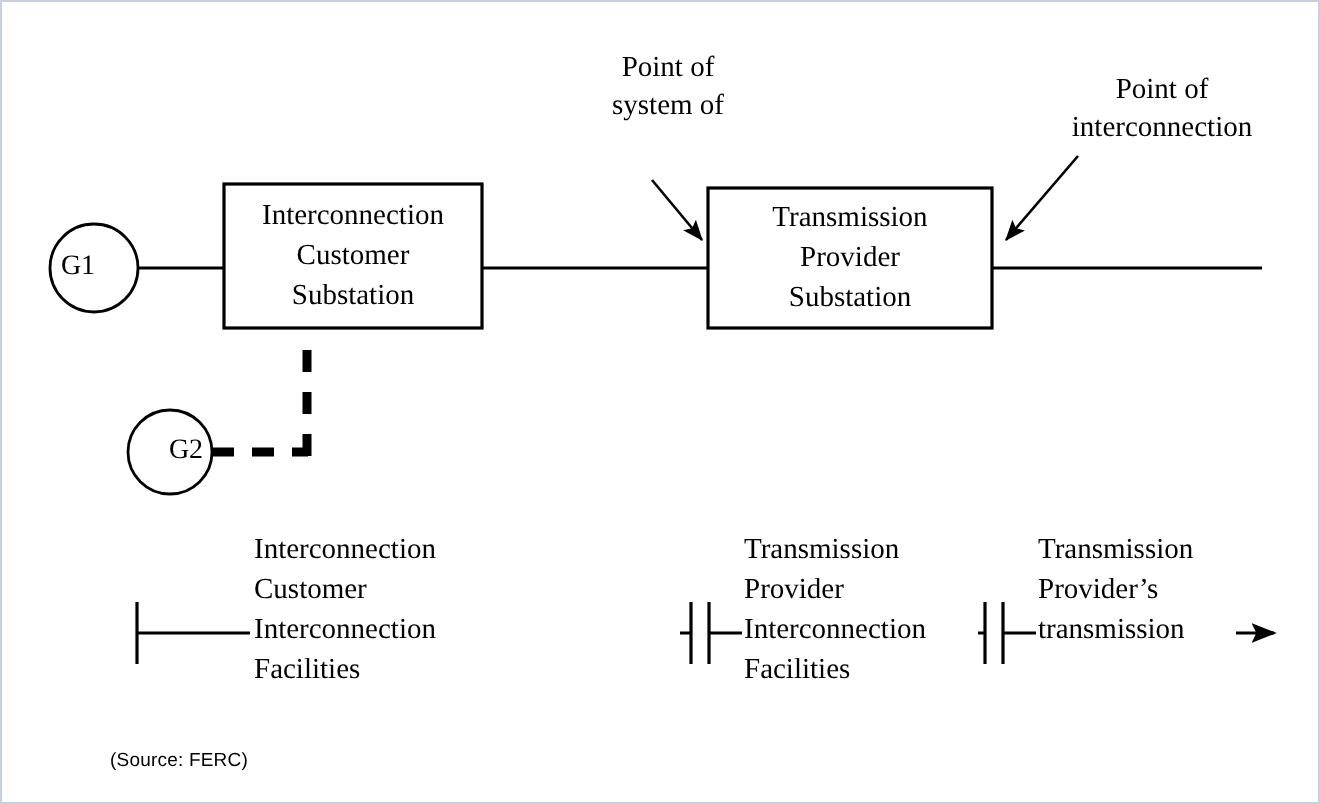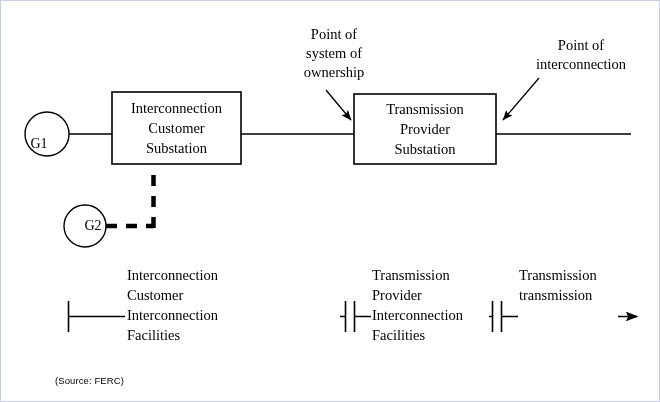--- a/index.html
+++ b/index.html
@@ -109,39 +109,38 @@
     <line x1="491.5" y1="300" x2="491.5" y2="331" stroke="#000" stroke-width="1.6"></line>
     <line x1="500.5" y1="300" x2="500.5" y2="331" stroke="#000" stroke-width="1.6"></line>
 
     <line x1="500" y1="315.5" x2="636" y2="315.5" stroke="#000" stroke-width="1.4" marker-end="url(#arrowhead-flat)"></line>
 
     <rect x="124" y="296" width="215" height="38" fill="#ffffff"></rect>
     <rect x="370" y="296" width="118" height="38" fill="#ffffff"></rect>
     <rect x="517" y="296" width="100" height="38" fill="#ffffff"></rect>
   </svg>
 
-  <div class="node-id" style="left:26px; top:136px; width:24px;">G1</div>
+  <div class="node-id" style="left:26px; top:126px; width:24px;">G1</div>
   <div class="node-id" style="left:64px; top:218px; width:56px;">G2</div>
 
   <div class="box-label" style="left:111px; top:97px; width:129px;">
     <div>Interconnection</div>
     <div>Customer</div>
     <div>Substation</div>
   </div>
 
   <div class="box-label" style="left:353px; top:98px; width:142px;">
     <div>Transmission</div>
     <div>Provider</div>
     <div>Substation</div>
   </div>
 
   <div class="callout" style="left:277px; top:24px; width:112px;">
     <div>Point of</div>
     <div>system of</div>
-    <div>ownership</div>
   </div>
 
   <div class="callout" style="left:514px; top:35px; width:132px;">
     <div>Point of</div>
     <div>interconnection</div>
   </div>
 
   <div class="legend-label" style="left:126px; top:264px; width:120px;">
     <div>Interconnection</div>
     <div>Customer</div>
@@ -151,18 +150,19 @@
 
   <div class="legend-label" style="left:371px; top:264px; width:120px;">
     <div>Transmission</div>
     <div>Provider</div>
     <div>Interconnection</div>
     <div>Facilities</div>
   </div>
 
   <div class="legend-label" style="left:518px; top:264px; width:110px;">
     <div>Transmission</div>
+    <div>Provider’s</div>
     <div>transmission</div>
   </div>
 
   <div class="source" style="left:13px; top:374px;">(Source: FERC)</div>
 
 </div>
 
 </body></html>

